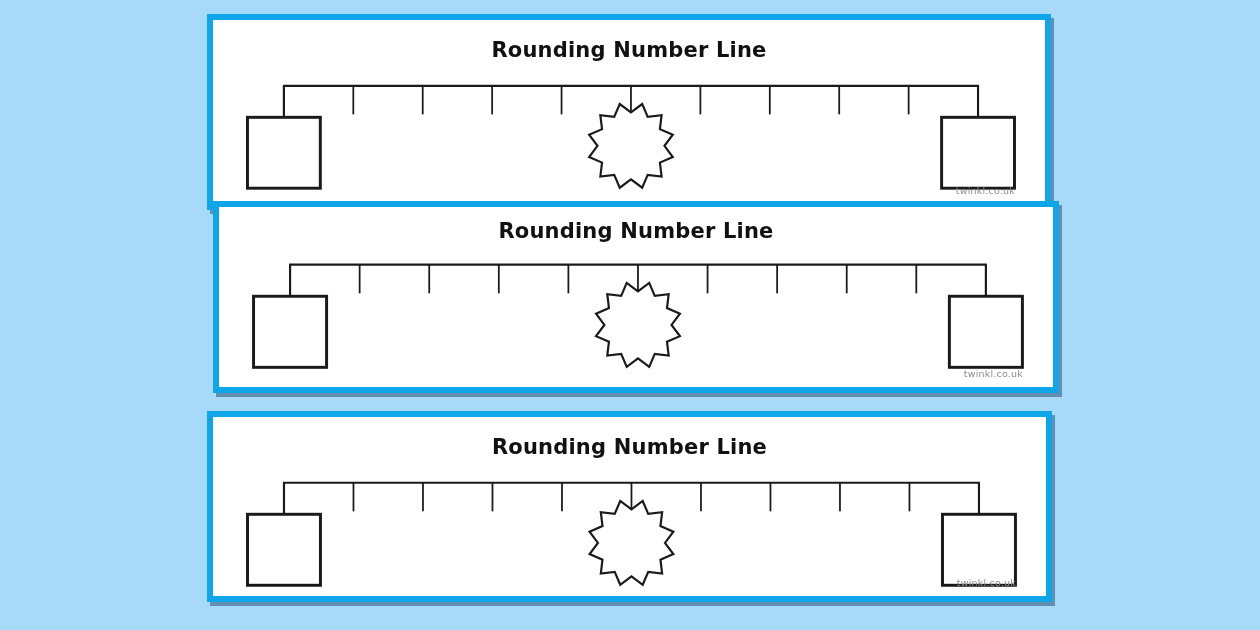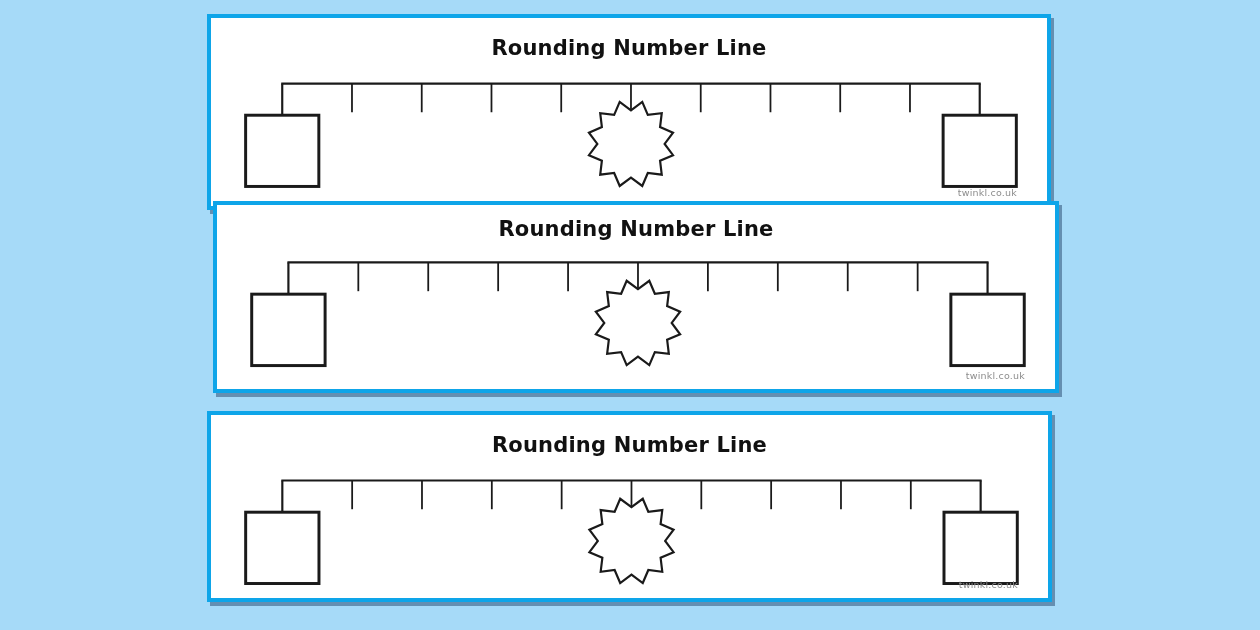--- a/index.html
+++ b/index.html
@@ -11,21 +11,21 @@
     position: relative;
     width: 1260px;
     height: 630px;
     background: #a6daf8;
     overflow: hidden;
   }
   .card {
     position: absolute;
     box-sizing: border-box;
     background: #ffffff;
-    border: 4px solid #0ea5e9;
+    border: 6px solid #0ea5e9;
     box-shadow: 3px 4px 0 rgba(23, 52, 92, 0.45);
   }
   .card1 { left: 207px; top: 14px;  width: 844px; height: 196px; z-index: 1; }
   .card2 { left: 213px; top: 201px; width: 846px; height: 192px; z-index: 3; }
   .card3 { left: 207px; top: 411px; width: 845px; height: 191px; z-index: 2; }
   .title {
     margin: 0;
     padding-top: 18px;
     text-align: center;
     font-size: 21px;

